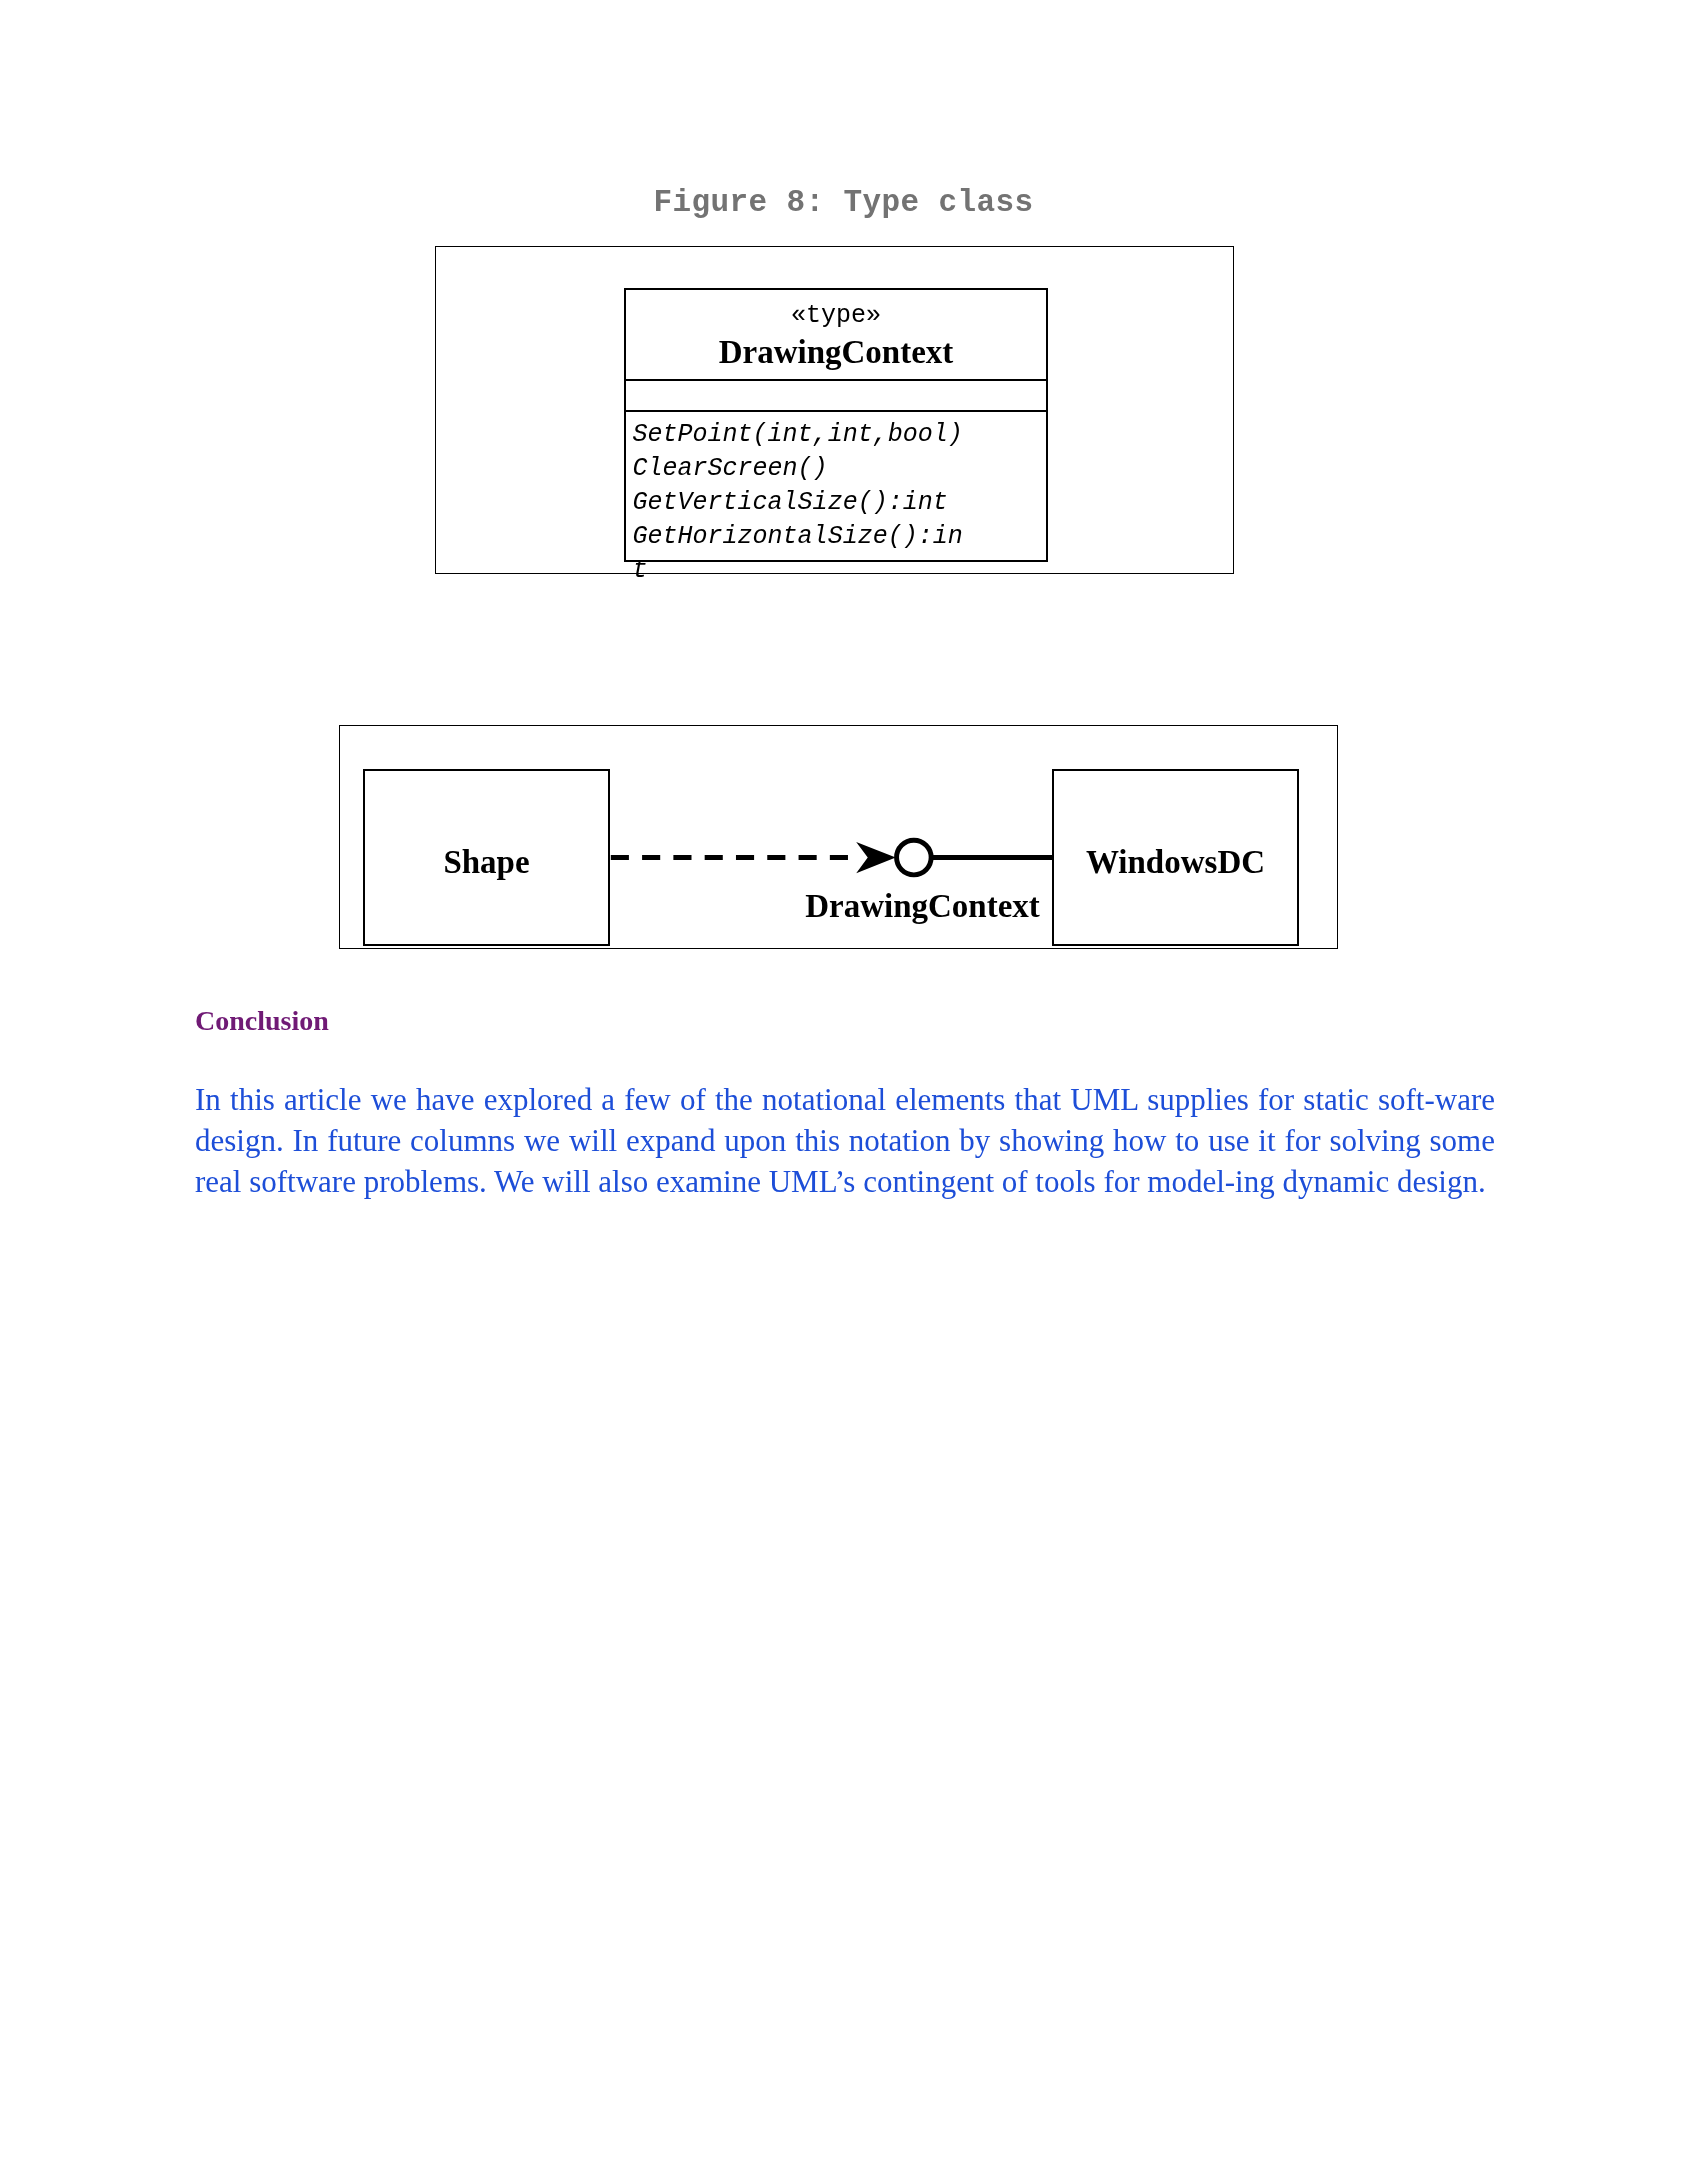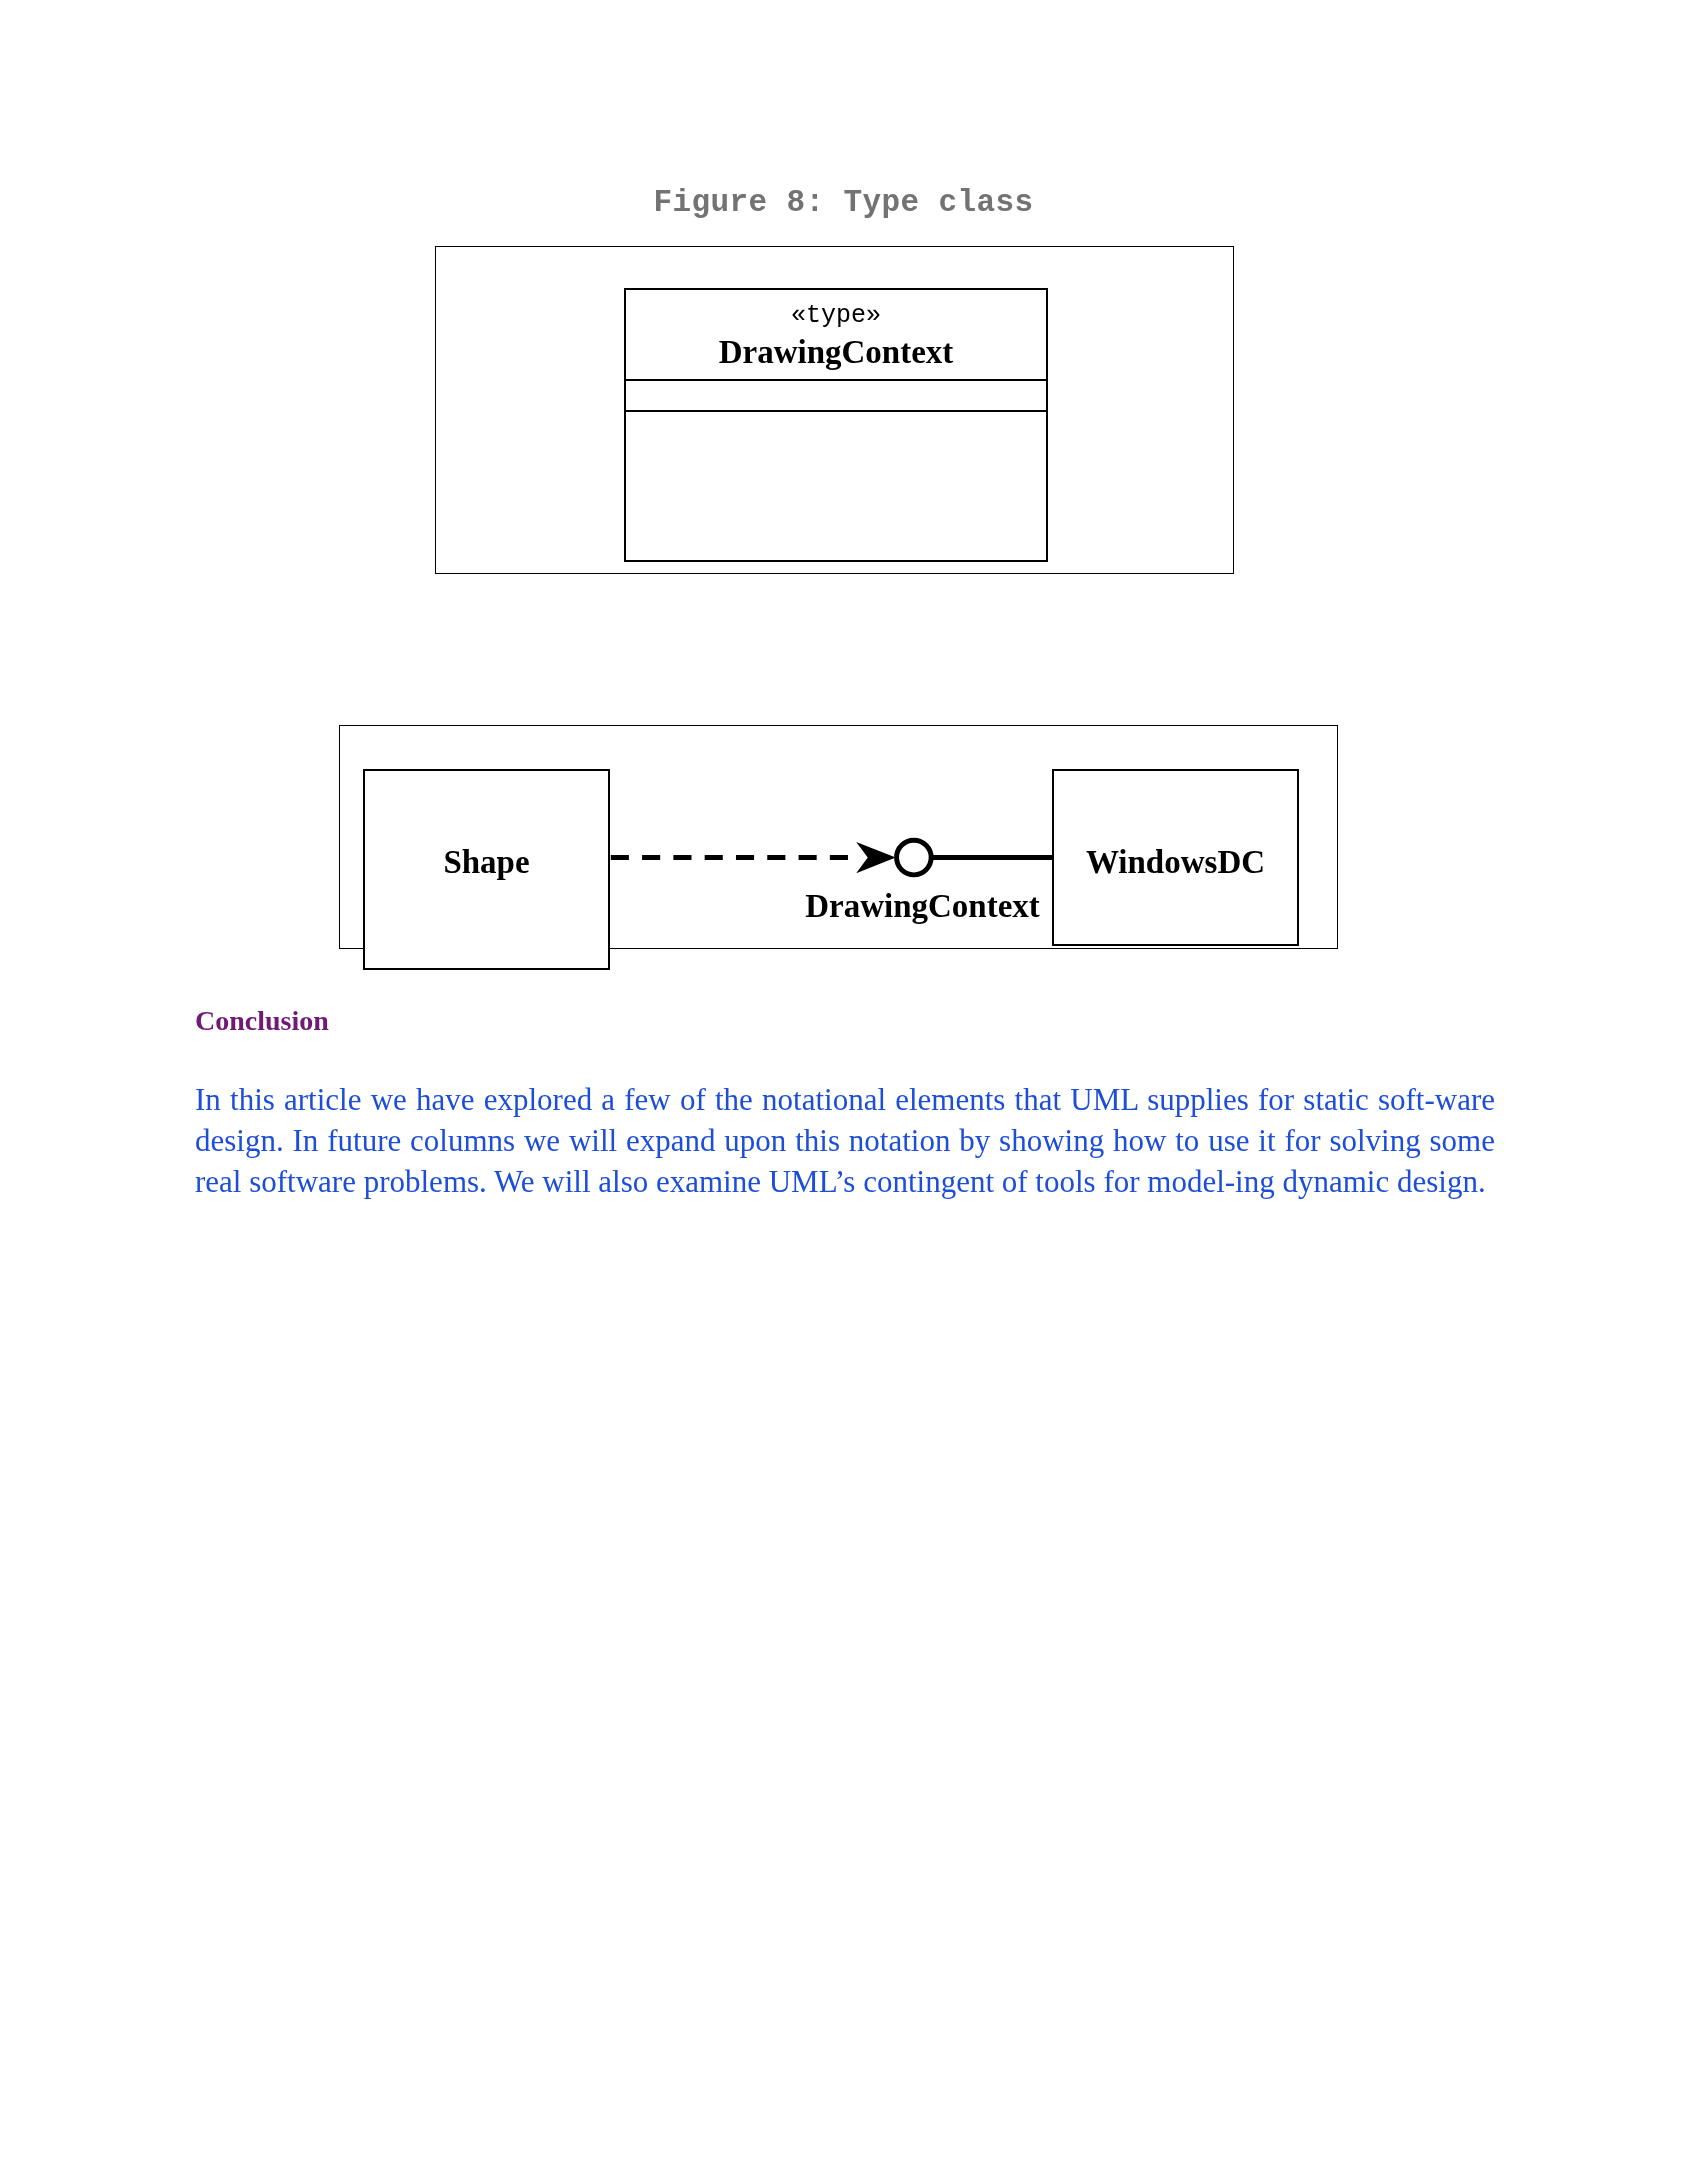--- a/index.html
+++ b/index.html
@@ -142,21 +142,21 @@
     height: 224px;
     border: 1.6px solid #000;
     box-sizing: border-box;
     background: #fff;
   }
   #shape-box {
     position: absolute;
     left: 363px;
     top: 769px;
     width: 247px;
-    height: 201px;
+    height: 177px;
     border: 2.5px solid #000;
     box-sizing: border-box;
     background: #fff;
   }
   #windowsdc-box {
     position: absolute;
     left: 1052px;
     top: 769px;
     width: 247px;
     height: 177px;
@@ -230,20 +230,27 @@
   <div class="fig-caption" id="fig8-caption">Figure 8: Type class</div>
 
   <div id="fig8-frame"></div>
 
   <div id="fig8-classbox">
     <div class="class-name-compartment">
       <div class="stereotype">«type»</div>
       <div class="class-title">DrawingContext</div>
     </div>
     <div class="class-attr-compartment"></div>
+    <div class="class-ops-compartment">
+      <div class="op-line">SetPoint(int,int,bool)</div>
+      <div class="op-line">ClearScreen()</div>
+      <div class="op-line">GetVerticalSize():int</div>
+      <div class="op-line">GetHorizontalSize():in</div>
+      <div class="op-overflow">t</div>
+    </div>
   </div>
 
 
 
   <div id="fig9-frame"></div>
 
   <div id="shape-box">
     <div class="box-label">Shape</div>
   </div>
 

